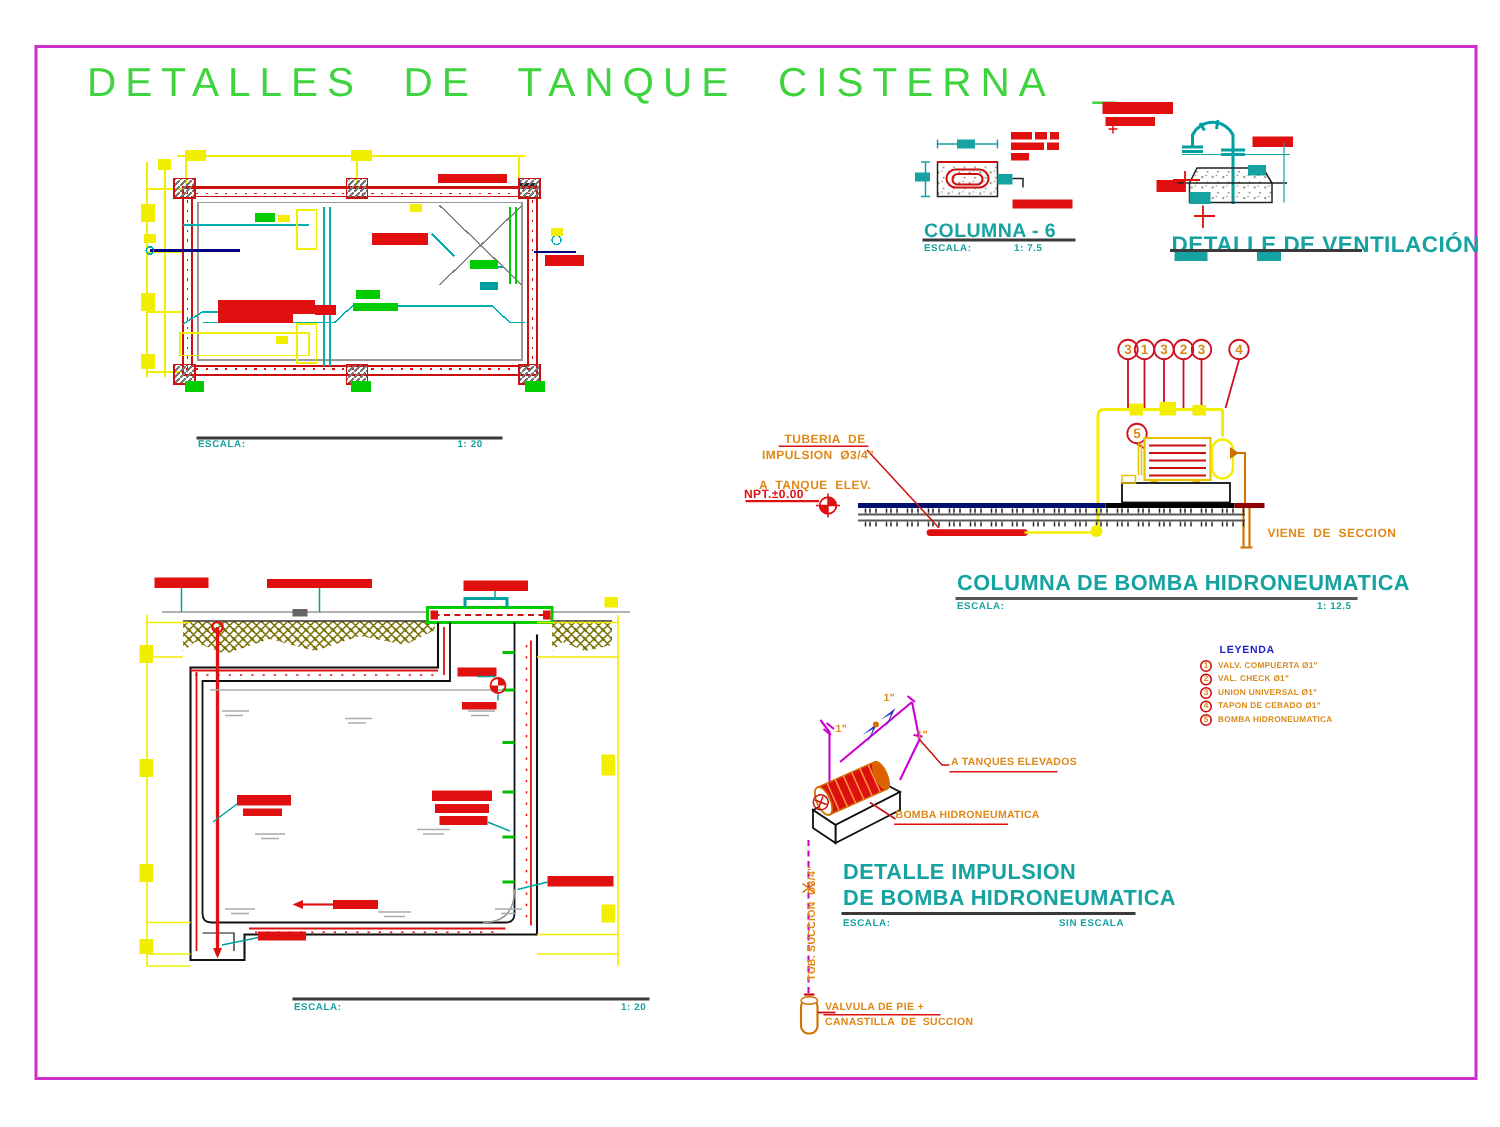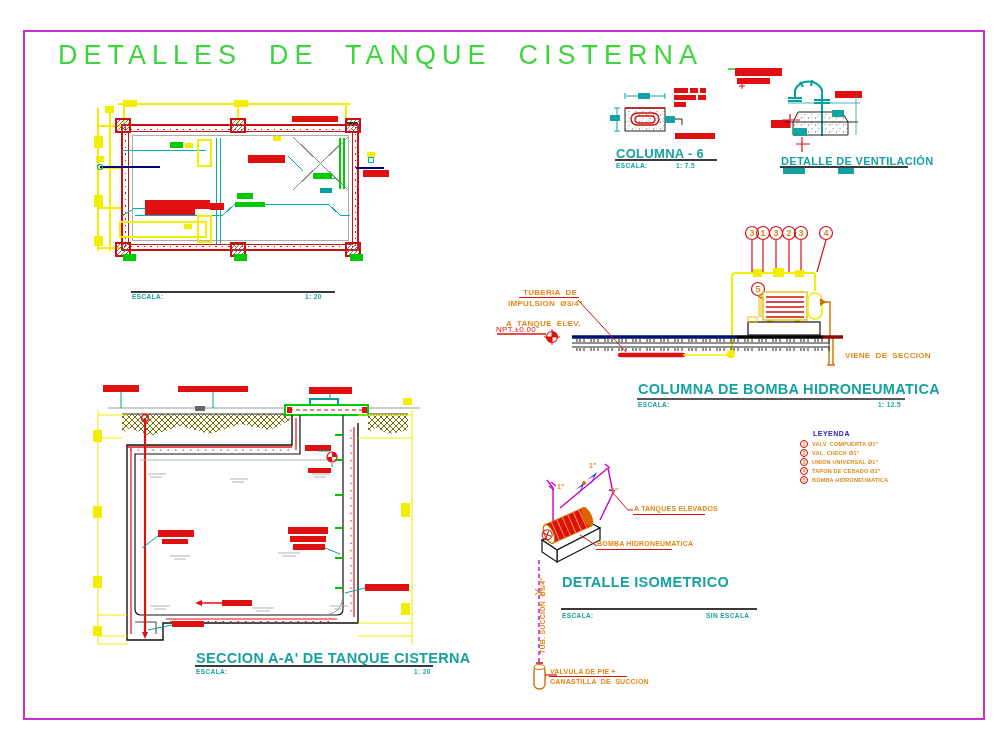--- a/index.html
+++ b/index.html
@@ -7,27 +7,27 @@
   .sheet{position:relative;width:1000px;height:742px;background:#fff;overflow:hidden;
          font-family:"Liberation Sans",sans-serif;border-radius:20px;}
   .abs{position:absolute;}
   .frame{position:absolute;left:23px;top:30px;width:962px;height:690px;
          border:2px solid #cc2fcc;}
   .main-title{position:absolute;left:58px;top:40px;font-size:27px;letter-spacing:6px;
               color:#3ed43e;font-weight:400;white-space:pre;}
   .teal-title{color:#17a2a2;font-weight:700;letter-spacing:.3px;white-space:pre;}
   .t14{font-size:14.5px;}
   .t13{font-size:13px;}
-  .t11{font-size:11px;}
+  .t11{font-size:15px;}
   .underl{background:#3a3a3a;height:2px;}
   .escala{color:#17a2a2;font-size:6.5px;font-weight:700;letter-spacing:.4px;white-space:pre;}
   .orange{color:#e08818;font-weight:700;white-space:pre;}
   .o8{font-size:8px;letter-spacing:.3px;}
   .o7{font-size:7px;letter-spacing:.2px;}
-  .red-t{color:#e01010;font-weight:400;white-space:pre;}
+  .red-t{color:#e01010;font-weight:700;white-space:pre;}
   .redline{background:#e01010;height:1.5px;}
   .tealblock{background:#17a2a2;}
   .ley-title{color:#2222cc;font-size:7px;font-weight:700;letter-spacing:.5px;}
   .ley-row{position:absolute;display:flex;align-items:center;gap:4px;}
   .ley-circ{width:8px;height:8px;border:1px solid #d00000;border-radius:50%;
             color:#d98a1a;font-size:5.5px;font-weight:700;display:flex;
             align-items:center;justify-content:center;flex:0 0 auto;}
   .ley-lab{color:#d98a1a;font-size:5.5px;font-weight:700;letter-spacing:.2px;white-space:pre;}
   .vrot{transform:rotate(-90deg);}
   svg{position:absolute;overflow:visible;}
@@ -368,21 +368,22 @@
   <div class="abs orange o7" style="left:589px;top:462px">1"</div>
   <div class="abs orange o7" style="left:611px;top:487px">1"</div>
   <div class="abs orange o7" style="left:634px;top:505px">A TANQUES ELEVADOS</div>
   <div class="abs redline" style="left:633px;top:514px;width:72px;height:1px"></div>
   <div class="abs orange o7" style="left:597px;top:540px">BOMBA HIDRONEUMATICA</div>
   <div class="abs redline" style="left:596px;top:549px;width:76px;height:1px"></div>
   <div class="abs orange o7 vrot" style="left:492px;top:612px;width:100px;text-align:center">TUB. SUCCION  Ø3/4"</div>
   <div class="abs orange o7" style="left:550px;top:668px">VALVULA DE PIE +</div>
   <div class="abs redline" style="left:549px;top:676px;width:78px;height:1px"></div>
   <div class="abs orange o7" style="left:550px;top:678px">CANASTILLA  DE  SUCCION</div>
-  <div class="abs teal-title t14" style="left:562px;top:574px">DETALLE ISOMETRICO</div>
+  <div class="abs teal-title t14" style="left:562px;top:574px">DETALLE IMPULSION</div>
+  <div class="abs teal-title t14" style="left:562px;top:591px">DE BOMBA HIDRONEUMATICA</div>
   <div class="abs underl" style="left:561px;top:608px;width:196px"></div>
   <div class="abs escala" style="left:562px;top:612px">ESCALA:</div>
   <div class="abs escala" style="left:706px;top:612px">SIN ESCALA</div>
 
   <svg style="left:90px;top:378px" width="335" height="300" viewBox="0 0 335 300">
     <defs>
       <pattern id="earth" width="6" height="6" patternUnits="userSpaceOnUse">
         <path d="M0,6 L6,0 M-1,2 L2,-1 M4,7 L7,4 M0,0 L6,6" stroke="#7a6e00" stroke-width="1"></path>
       </pattern>
     </defs>
@@ -475,17 +476,16 @@
     <g fill="#f2ee00">
       <rect x="3" y="52" width="9" height="12"></rect>
         <rect x="3" y="128" width="9" height="12"></rect>
       <rect x="3" y="198" width="9" height="12"></rect>
         <rect x="3" y="248" width="9" height="10"></rect>
       <rect x="313" y="20" width="9" height="7"></rect>
         <rect x="311" y="125" width="9" height="14"></rect>
       <rect x="311" y="225" width="9" height="12"></rect>
     </g>
   </svg>
-  <div class="abs teal-title t14" style="left:196px;top:650px">SECCION A-A' DE TANQUE CISTERNA</div>
   <div class="abs underl" style="left:195px;top:665px;width:238px"></div>
   <div class="abs escala" style="left:196px;top:668px">ESCALA:</div>
   <div class="abs escala" style="left:414px;top:668px">1: 20</div>
 </div>
 
 </body></html>

